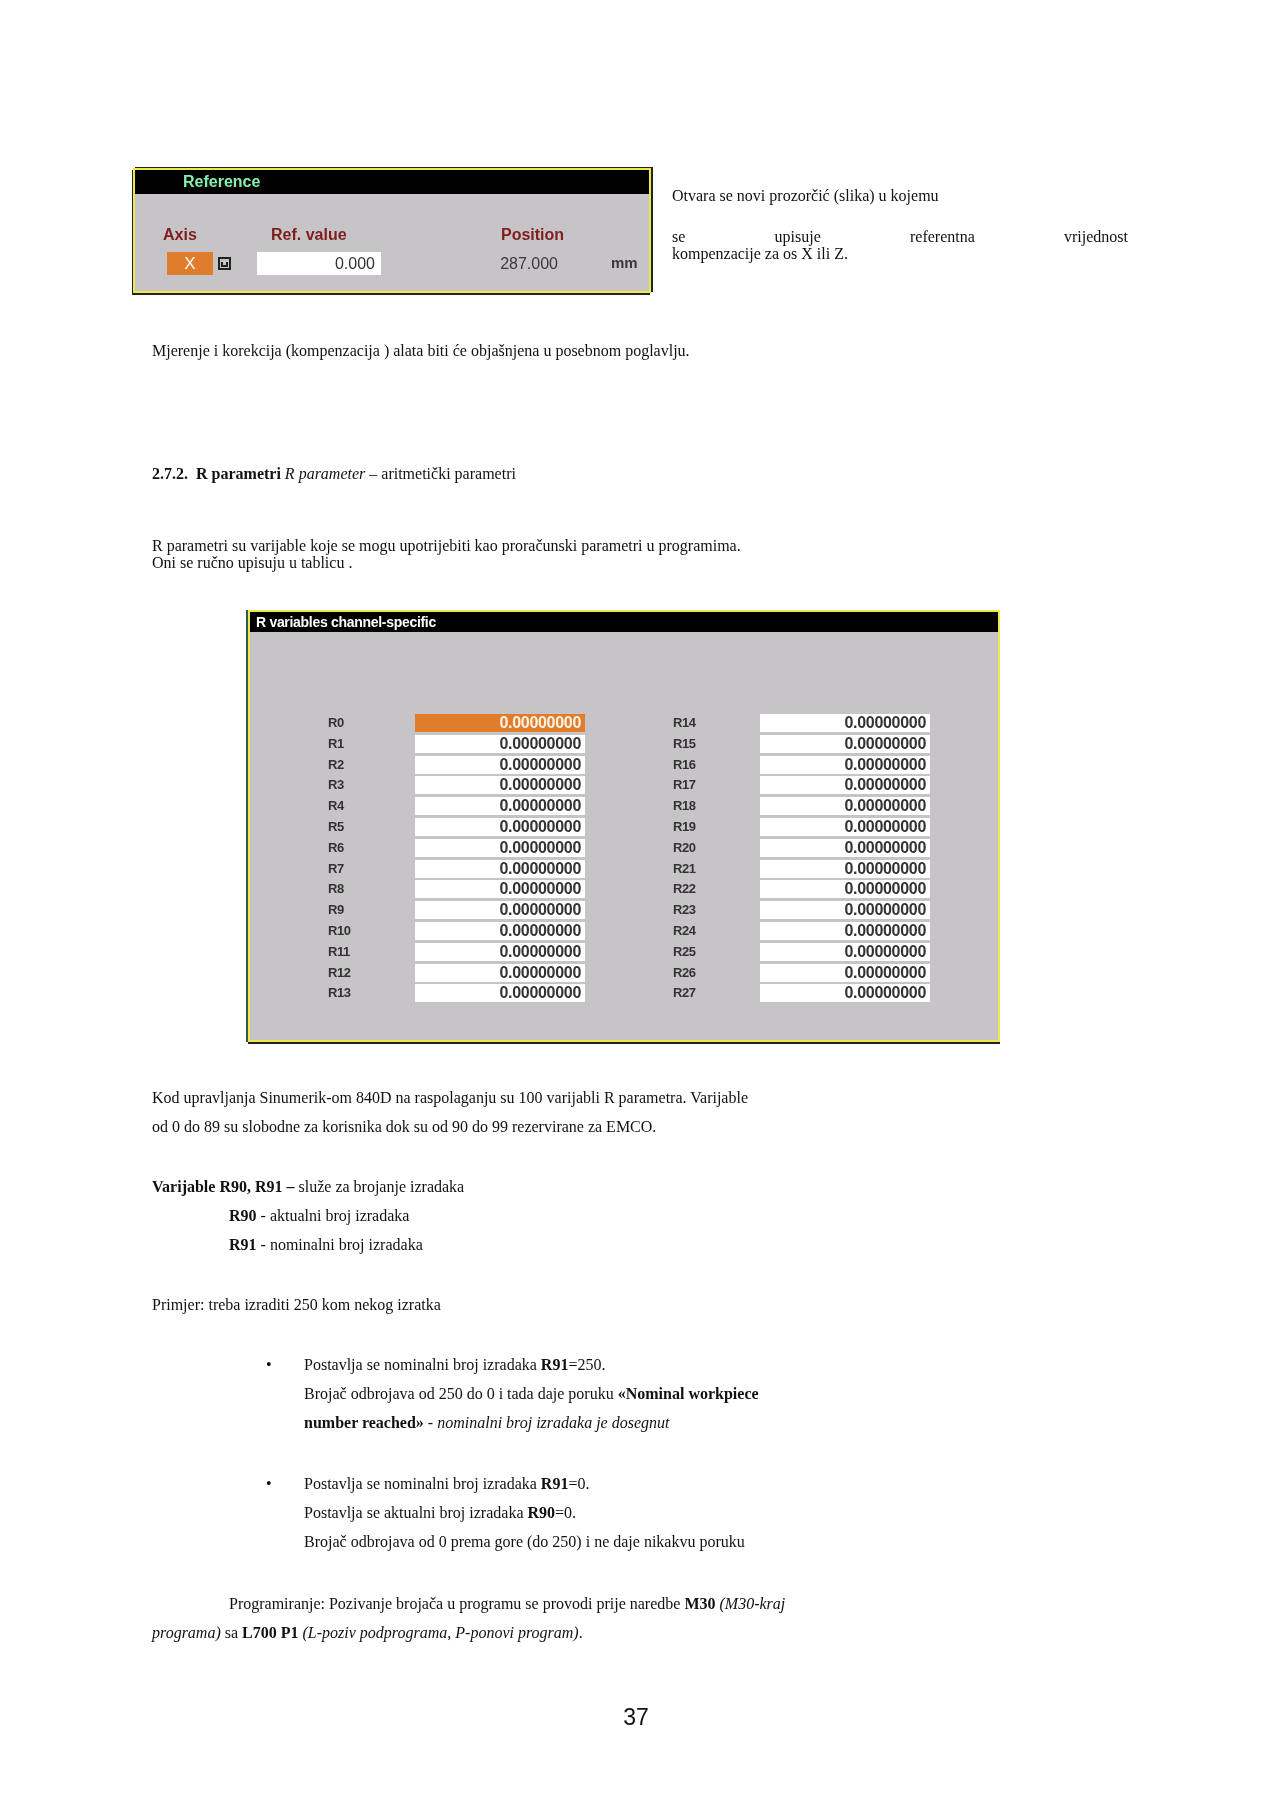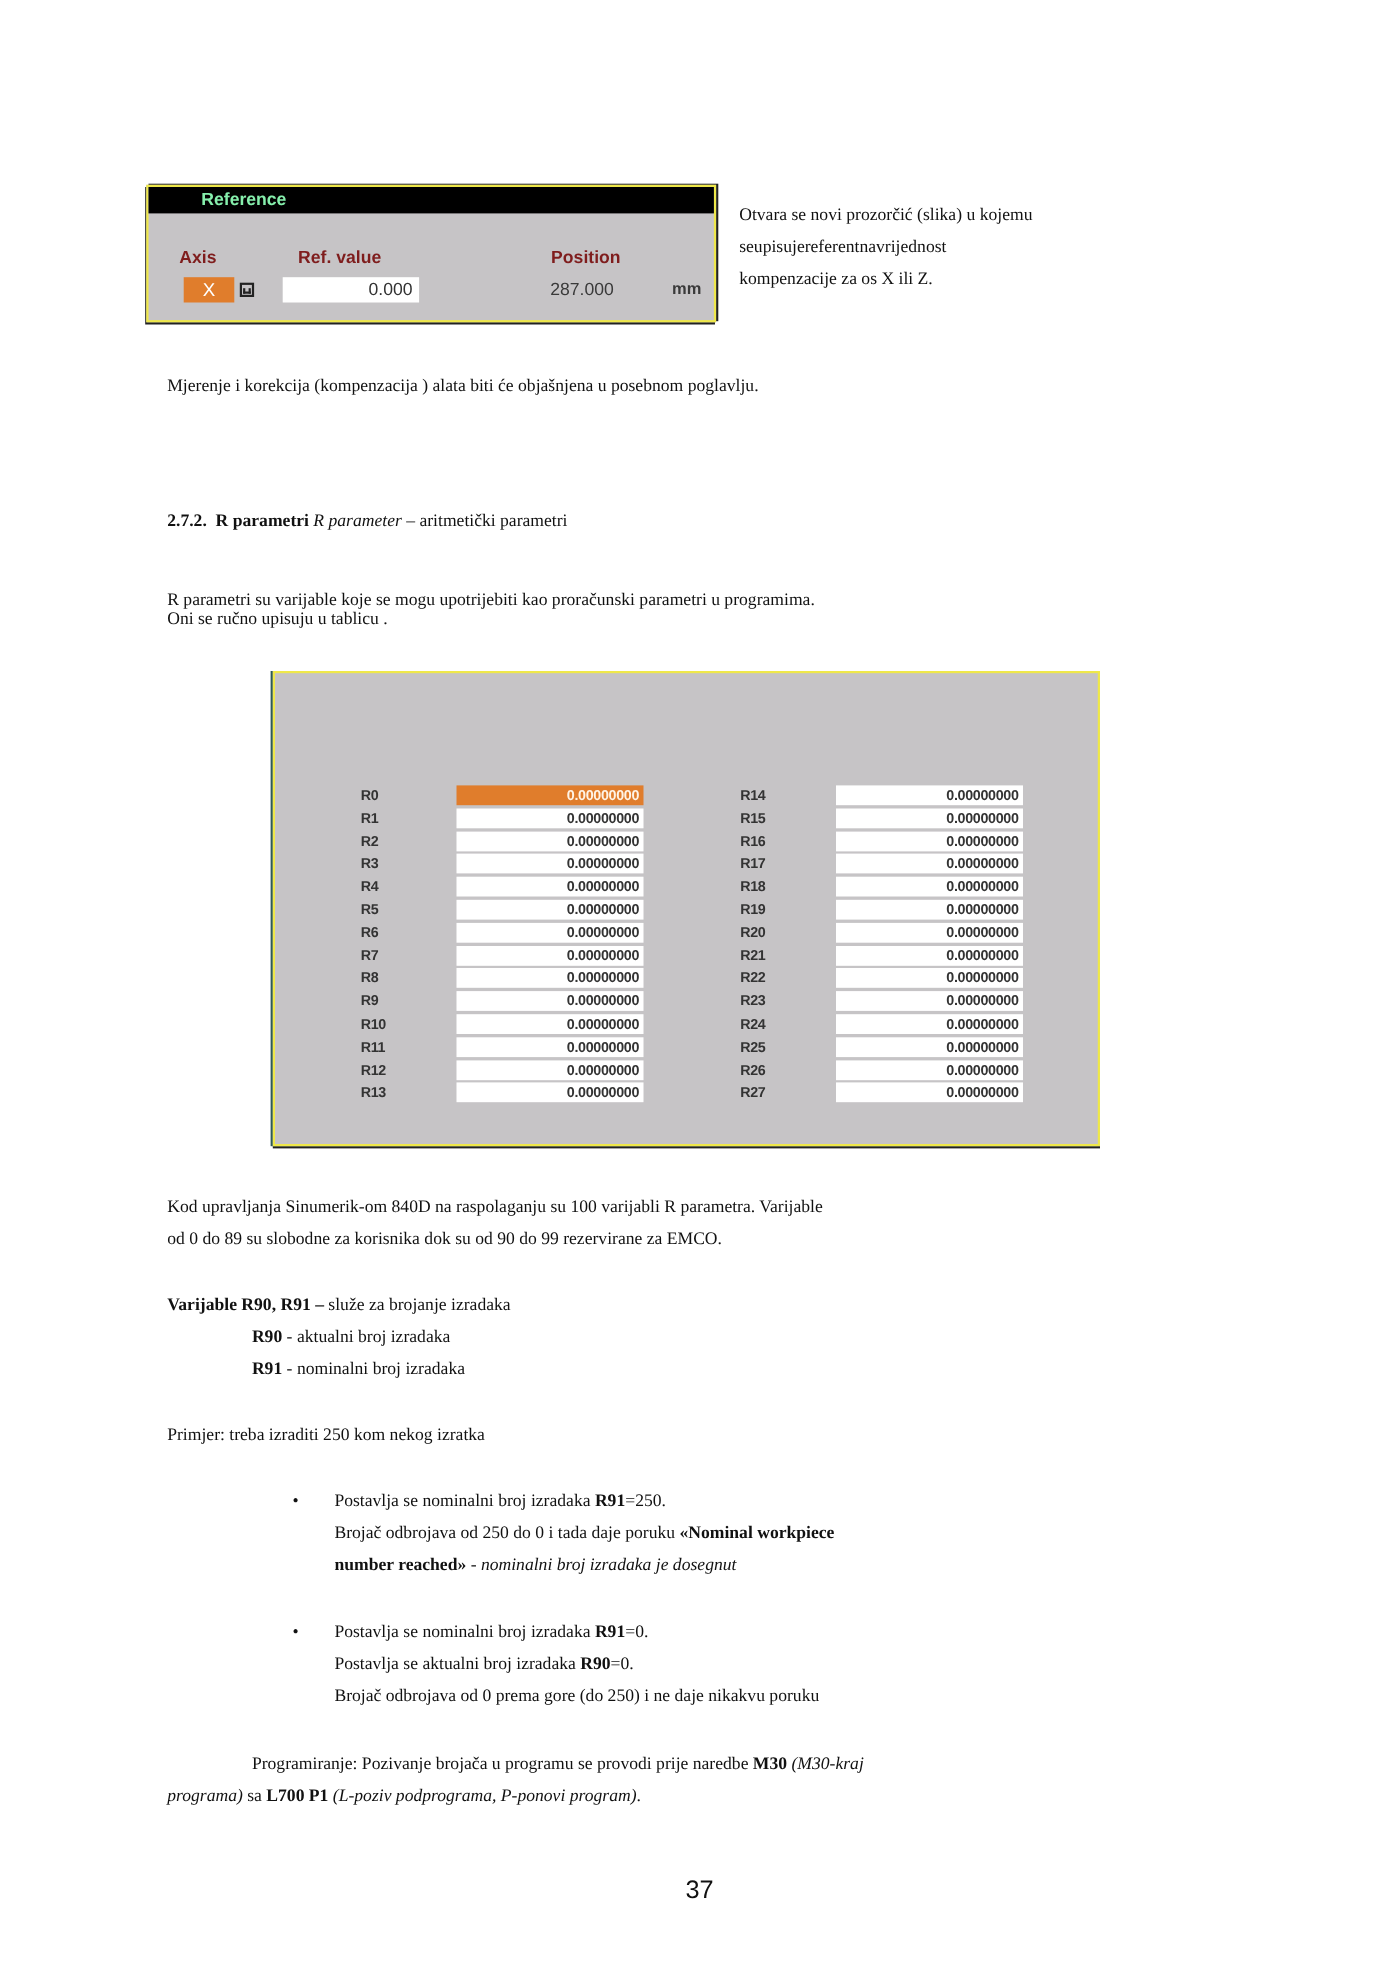--- a/index.html
+++ b/index.html
@@ -40,61 +40,62 @@
             box-shadow: -2px 0 0 #2e5a5a, 0 2px 0 #222; }
   .rv-title { position: absolute; left: 0; top: 0; right: 0; height: 20px; background: #000; color: #fff;
               font-family: "Liberation Sans", "DejaVu Sans", sans-serif; font-weight: bold; font-size: 14px;
               line-height: 20px; padding-left: 6px; letter-spacing: -0.3px; }
   .rv-col { position: absolute; top: 101px; }
   .rv-row { position: relative; height: 20.8px; }
   .rv-label { position: absolute; left: 0; top: 2px; font-family: "Liberation Sans", "DejaVu Sans", sans-serif;
               font-weight: bold; font-size: 13px; color: #333; letter-spacing: -0.4px; }
   .rv-input { position: absolute; top: 1px; width: 170px; height: 18px; background: #fff; border: none;
               box-sizing: border-box; text-align: right; padding-right: 4px;
-              font-family: "Liberation Sans", "DejaVu Sans", sans-serif; font-weight: bold; font-size: 13px;
+              font-family: "Liberation Sans", "DejaVu Sans", sans-serif; font-weight: bold; font-size: 16px;
               line-height: 18px; color: #333; letter-spacing: -0.3px; }
   .rv-input.active { background: #e07d2c; color: #fff4e6; }
 </style>
 </head>
 <body>
 
 <div class="abs ref-win">
   <div class="ref-title">Reference</div>
   <div class="ref-lbl" style="left:28px; top:56px;">Axis</div>
   <div class="ref-lbl" style="left:136px; top:56px;">Ref. value</div>
   <div class="ref-lbl" style="left:366px; top:56px;">Position</div>
   <div class="ref-axis-x">X</div>
   <div class="ref-cb"></div>
   <div class="ref-input">0.000</div>
   <div class="ref-pos">287.000</div>
   <div class="ref-unit">mm</div>
 </div>
 
 <div class="abs txt" style="left:672px; top:181px; width:456px;">Otvara se novi prozorčić (slika) u kojemu</div>
-<div class="abs txt" style="left:672px; top:210px; width:456px; display:flex; ">
+<div class="abs txt" style="left:672px; top:222px; width:456px; display:flex; justify-content:space-between;">
   <span>se</span>
   <span>upisuje</span>
   <span>referentna</span>
   <span>vrijednost</span>
 </div>
 <div class="abs txt" style="left:672px; top:239px;">kompenzacije za os X ili Z.</div>
 
 <div class="abs txt" style="left:152px; top:336px;">Mjerenje i korekcija (kompenzacija ) alata biti će objašnjena u posebnom poglavlju.</div>
 
 <div class="abs txt" style="left:152px; top:459px;">
   <span class="b">2.7.2.</span>&nbsp;
   <span class="b">R parametri</span>
   <span class="i">R parameter</span>
   <span>– aritmetički parametri</span>
 </div>
 
 <div class="abs txt" style="left:152px; top:519px;margin-top:12px;">R parametri su varijable koje se mogu upotrijebiti kao proračunski parametri u programima.</div>
 <div class="abs txt" style="left:152px; top:548px;">Oni se ručno upisuju u tablicu .</div>
 
 <div class="abs rv-win">
+  <div class="rv-title">R variables channel-specific</div>
   <div class="rv-col" style="left:78px; width:260px;" id="rv-left">
       <div class="rv-row">
         <span class="rv-label">R0</span>
         <div class="rv-input active" style="left: 87px;">0.00000000</div>
       </div>
       <div class="rv-row">
         <span class="rv-label">R1</span>
         <div class="rv-input" style="left: 87px;">0.00000000</div>
       </div>
       <div class="rv-row">

